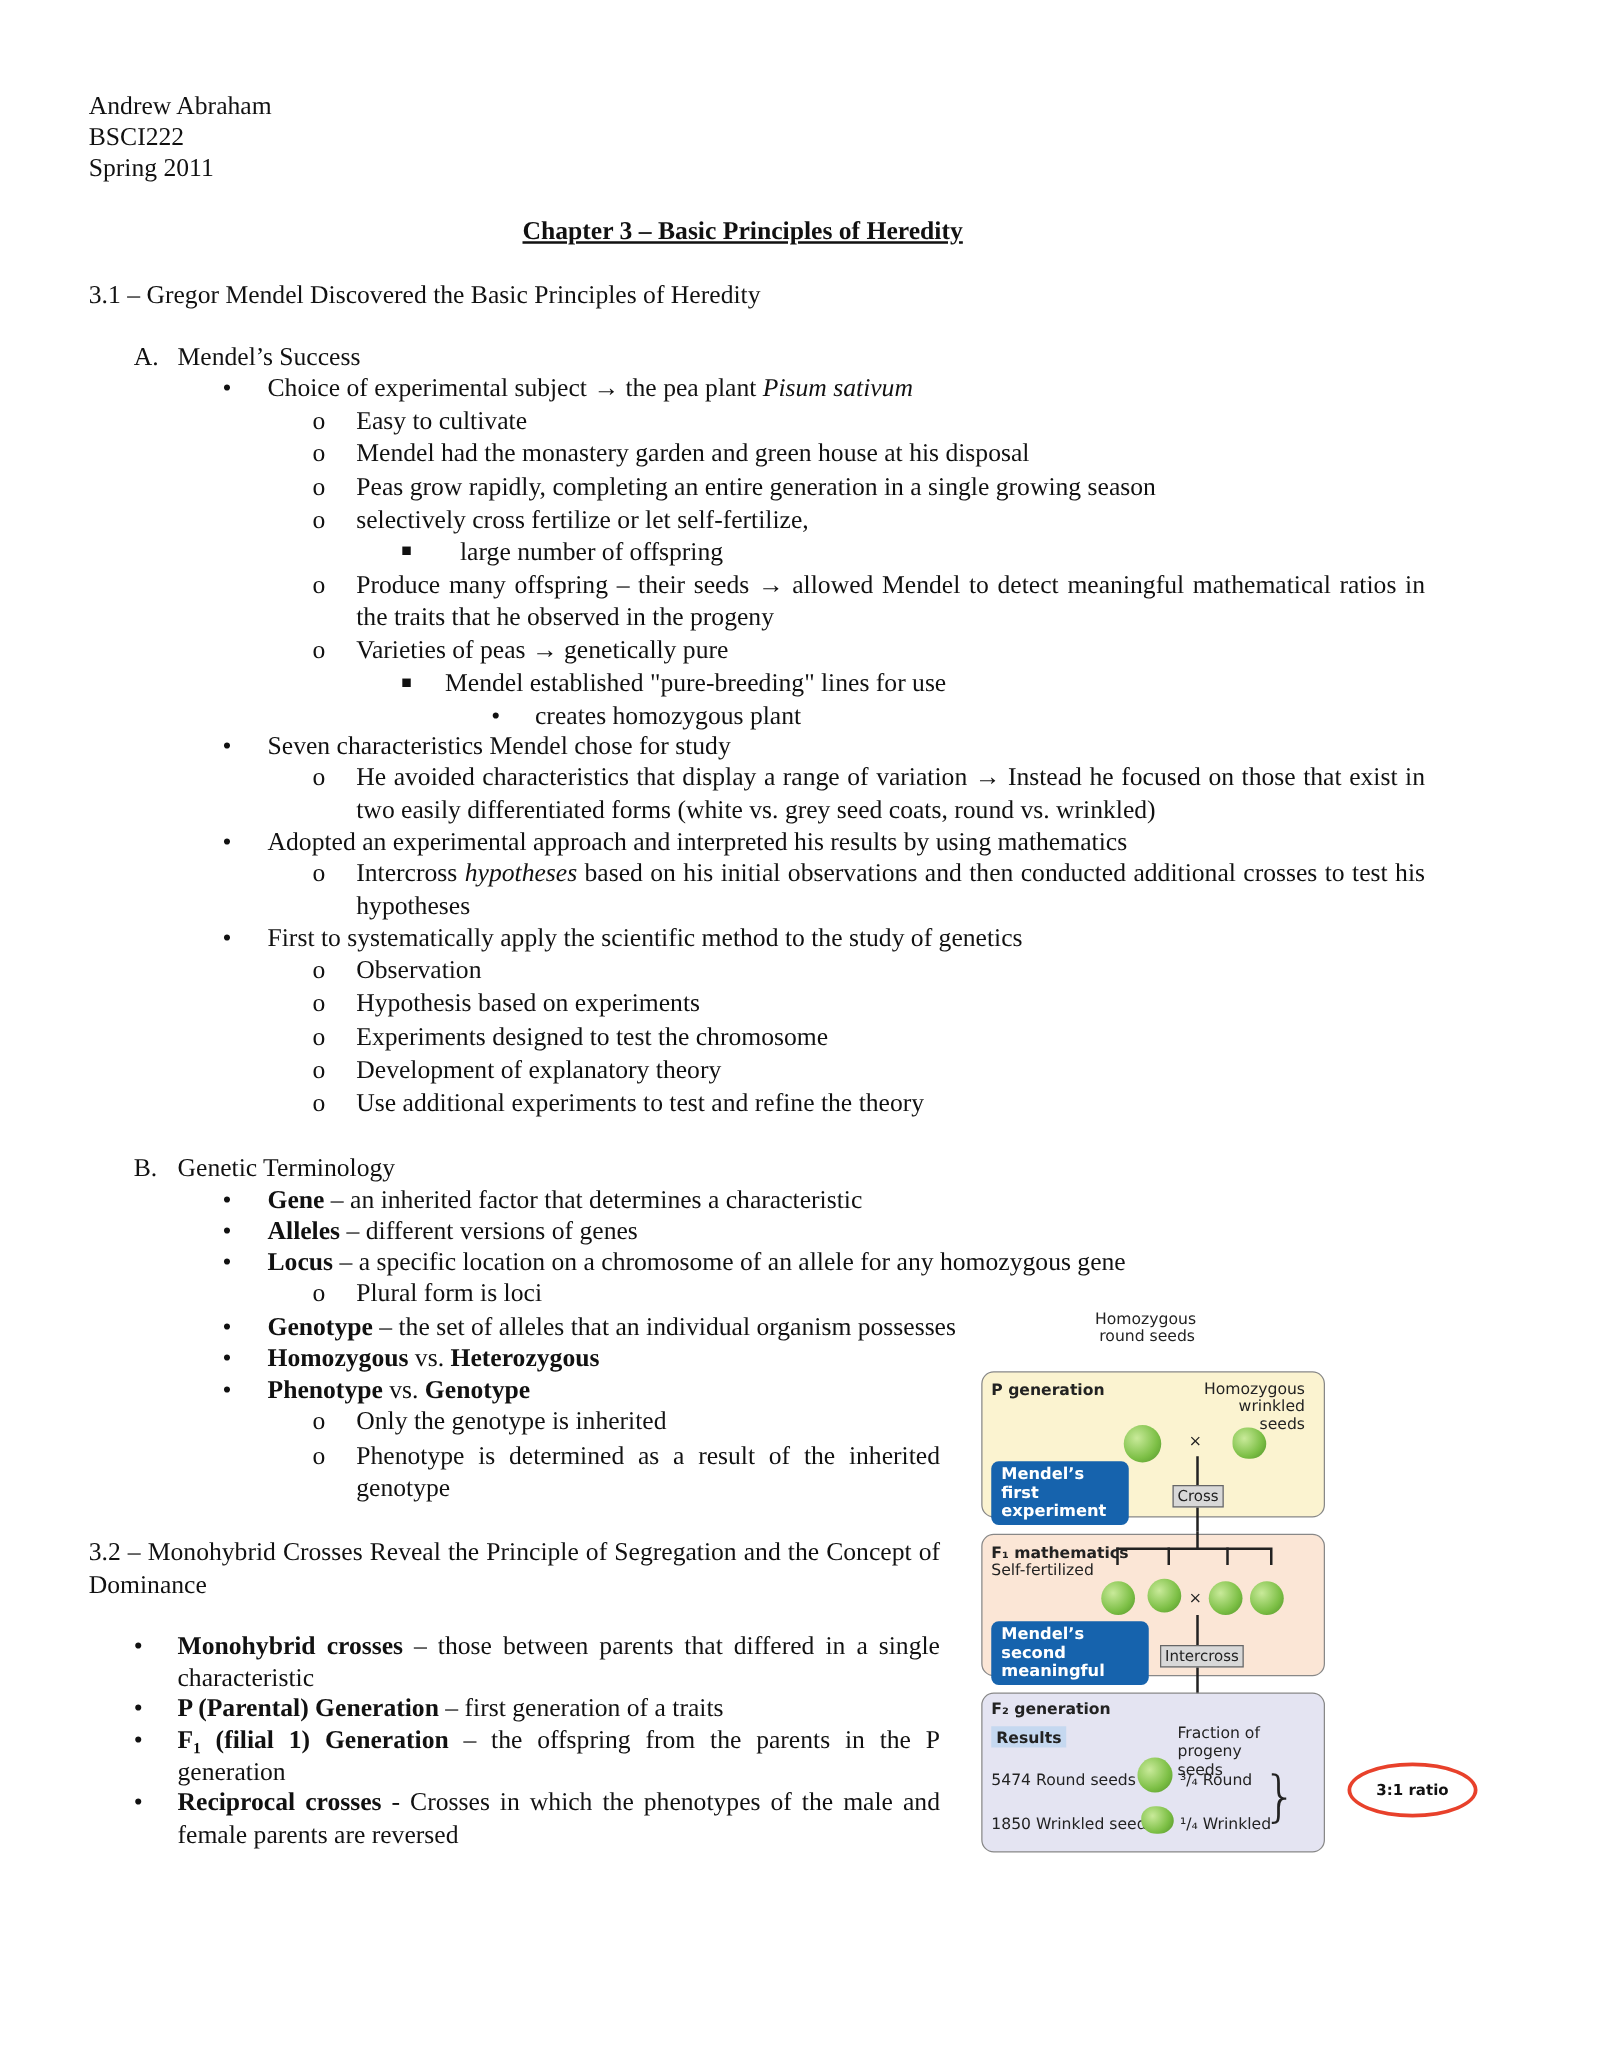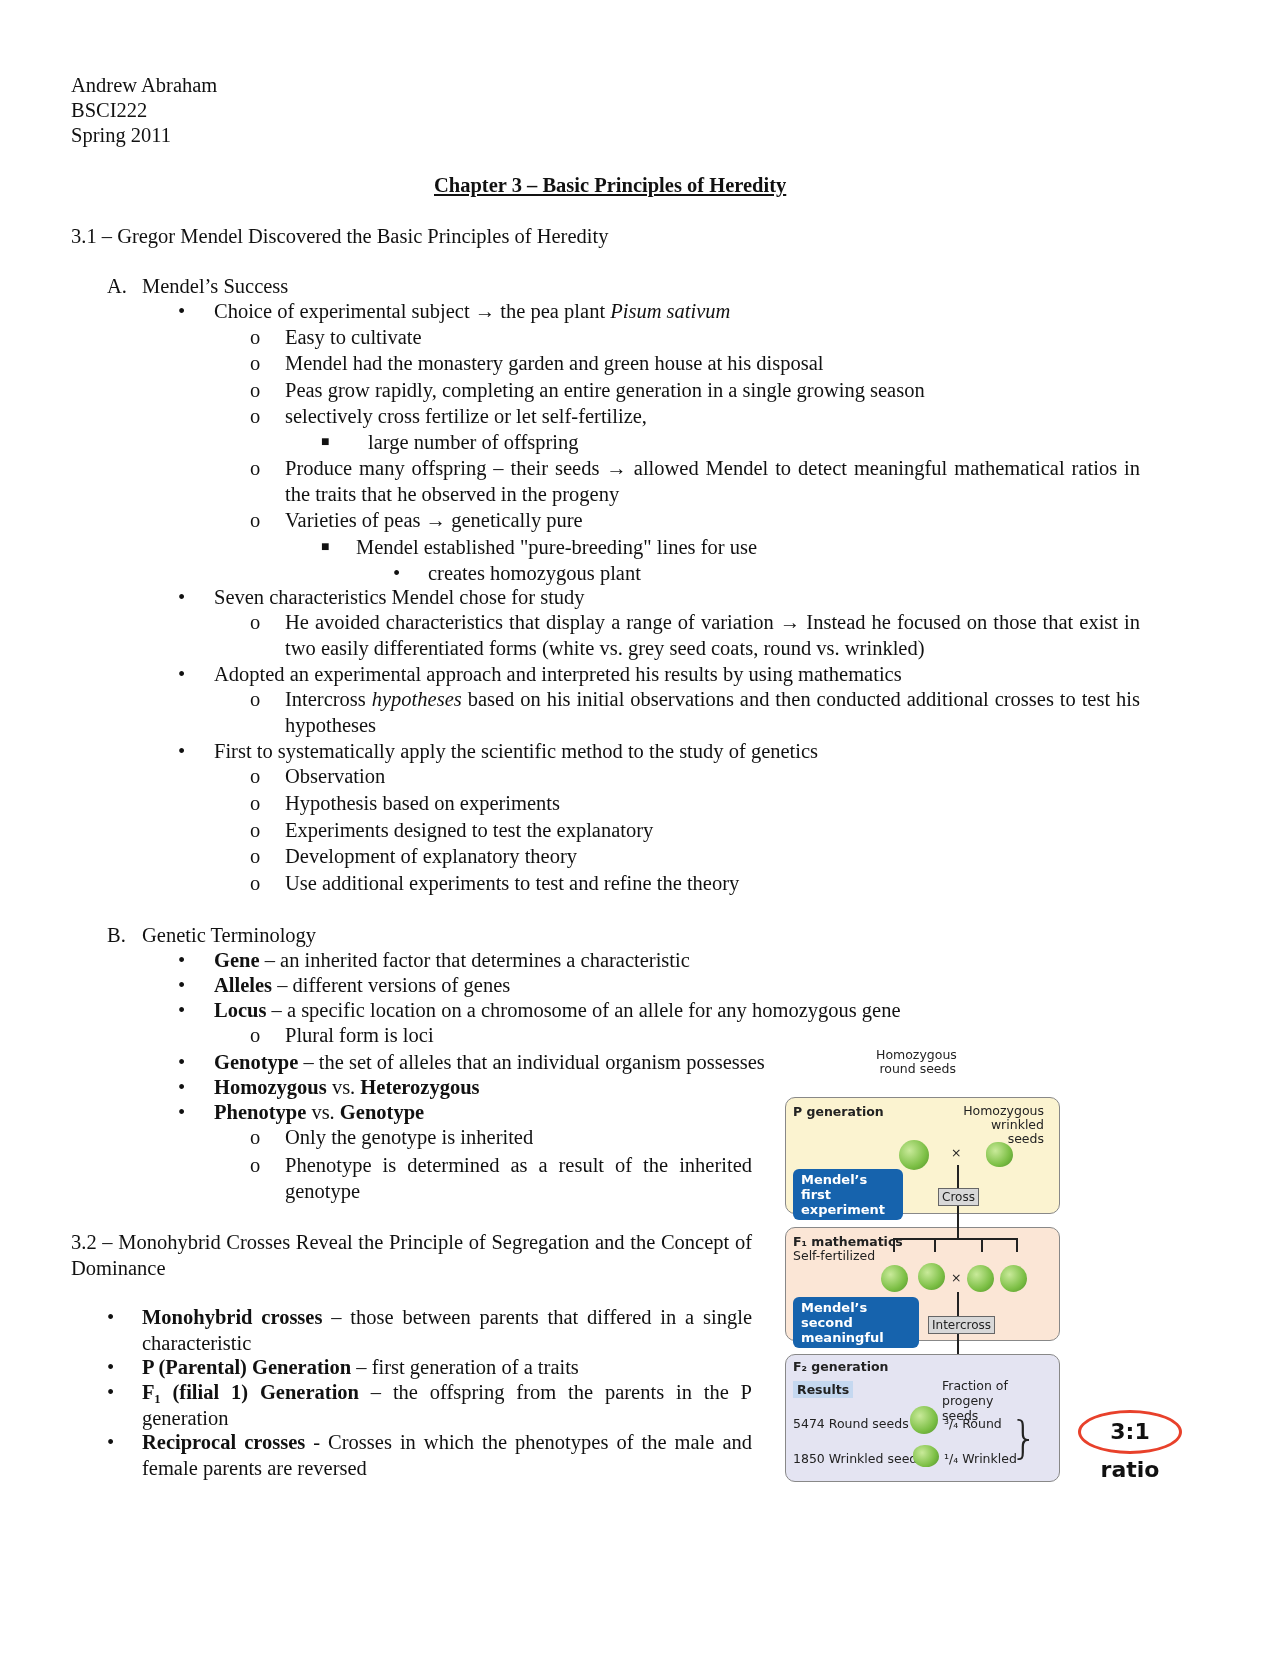--- a/index.html
+++ b/index.html
@@ -2,28 +2,28 @@
 <html><head>
 <meta charset="utf-8">
 <style>
   html, body { margin:0; padding:0; background:#fff; }
   body { width:1280px; height:1656px; position:relative; overflow:hidden;
          font-family:"Liberation Serif", serif; font-size:20.5px; color:#111; }
   .abs { position:absolute; white-space:nowrap; line-height:26px; }
   .wrap { white-space:normal; text-align:justify; }
   .mk { position:absolute; }
   b { font-weight:bold; }
-  .title { font-weight:bold; text-decoration:underline;margin-left:16px; }
+  .title { font-weight:bold; text-decoration:underline; }
   
   .fig { position:absolute; font-family:"DejaVu Sans", sans-serif; font-size:12.5px; color:#222; }
   .panel { position:absolute; border:1.5px solid #888; border-radius:10px; }
   .blue { position:absolute; background:#1663ad; color:#fff; font-weight:bold; border-radius:6px; font-size:13px; line-height:15px; padding:3px 8px; }
   .tag { position:absolute; background:#d8d8d8; border:1px solid #666; font-size:12px; padding:1px 3px; }
   .pea { position:absolute; border-radius:50%; background:radial-gradient(circle at 35% 35%, #c9ea9a, #7cbf45 60%, #4e8f28); }
-  .ratio { position:absolute; border:3px solid #e8412b; border-radius:50%; font-family:"DejaVu Sans", sans-serif; font-weight:bold; font-size:22px; text-align:center; color:#111; }
+  .ratio { position:absolute; border:3px solid #e8412b; border-radius:50%; font-family:"DejaVu Sans", sans-serif; font-weight:bold; font-size:12px; text-align:center; color:#111; }
   .vline { position:absolute; background:#222; width:1.5px; }
   .hline { position:absolute; background:#222; height:1.5px; }
 </style>
 </head>
 <body>
 
 <div class="abs" style="left:71px;top:72px">Andrew Abraham</div>
 <div class="abs" style="left:71px;top:97px">BSCI222</div>
 <div class="abs" style="left:71px;top:122px">Spring 2011</div>
 <div class="abs title" style="left:418px;top:172px">Chapter 3 – Basic Principles of Heredity</div>
@@ -67,21 +67,21 @@
 <div class="abs mk" style="left:250px;top:686px">o</div>
 <div class="abs wrap" style="left:285px;top:686px;width:855px"><span>Intercross </span><i>hypotheses</i><span> based on his initial observations and then conducted additional crosses to test his hypotheses</span></div>
 
 <div class="abs mk" style="left:178px;top:738px">•</div>
 <div class="abs" style="left:214px;top:738px">First to systematically apply the scientific method to the study of genetics</div>
 <div class="abs mk" style="left:250px;top:763px">o</div>
 <div class="abs" style="left:285px;top:763px">Observation</div>
 <div class="abs mk" style="left:250px;top:790px">o</div>
 <div class="abs" style="left:285px;top:790px">Hypothesis based on experiments</div>
 <div class="abs mk" style="left:250px;top:817px">o</div>
-<div class="abs" style="left:285px;top:817px">Experiments designed to test the explanatory</div>
+<div class="abs" style="left:285px;top:817px">Experiments designed to test the chromosome</div>
 <div class="abs mk" style="left:250px;top:843px">o</div>
 <div class="abs" style="left:285px;top:843px">Development of explanatory theory</div>
 <div class="abs mk" style="left:250px;top:870px">o</div>
 <div class="abs" style="left:285px;top:870px">Use additional experiments to test and refine the theory</div>
 
 <div class="abs" style="left:107px;top:922px">B.</div>
 <div class="abs" style="left:142px;top:922px">Genetic Terminology</div>
 
 <div class="abs mk" style="left:178px;top:947px">•</div>
 <div class="abs" style="left:214px;top:947px"><b>Gene</b><span> – an inherited factor that determines a characteristic</span></div>

